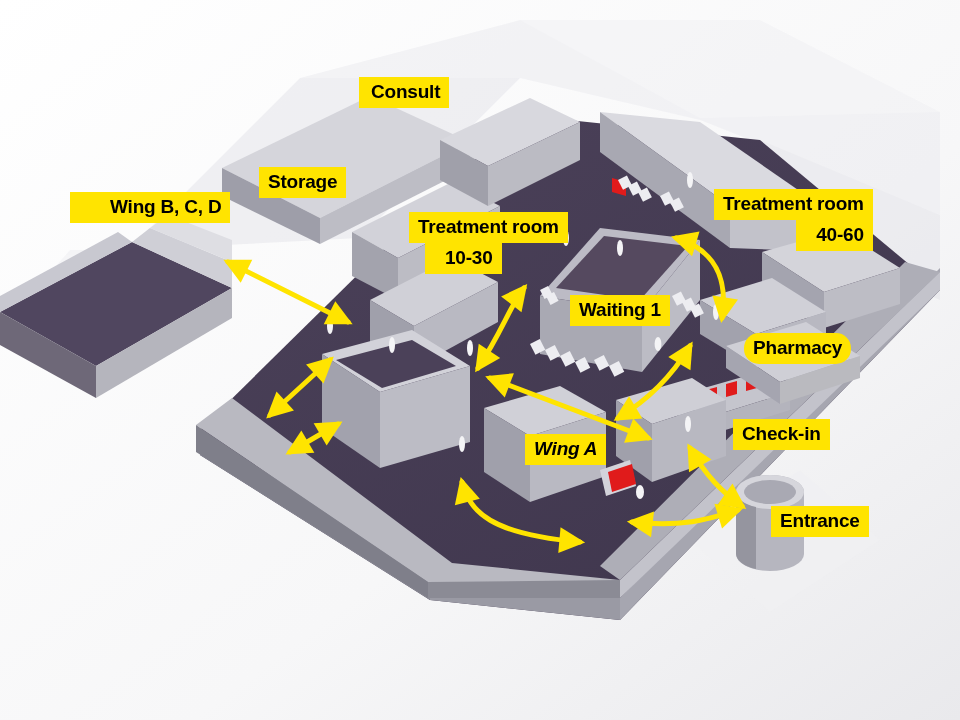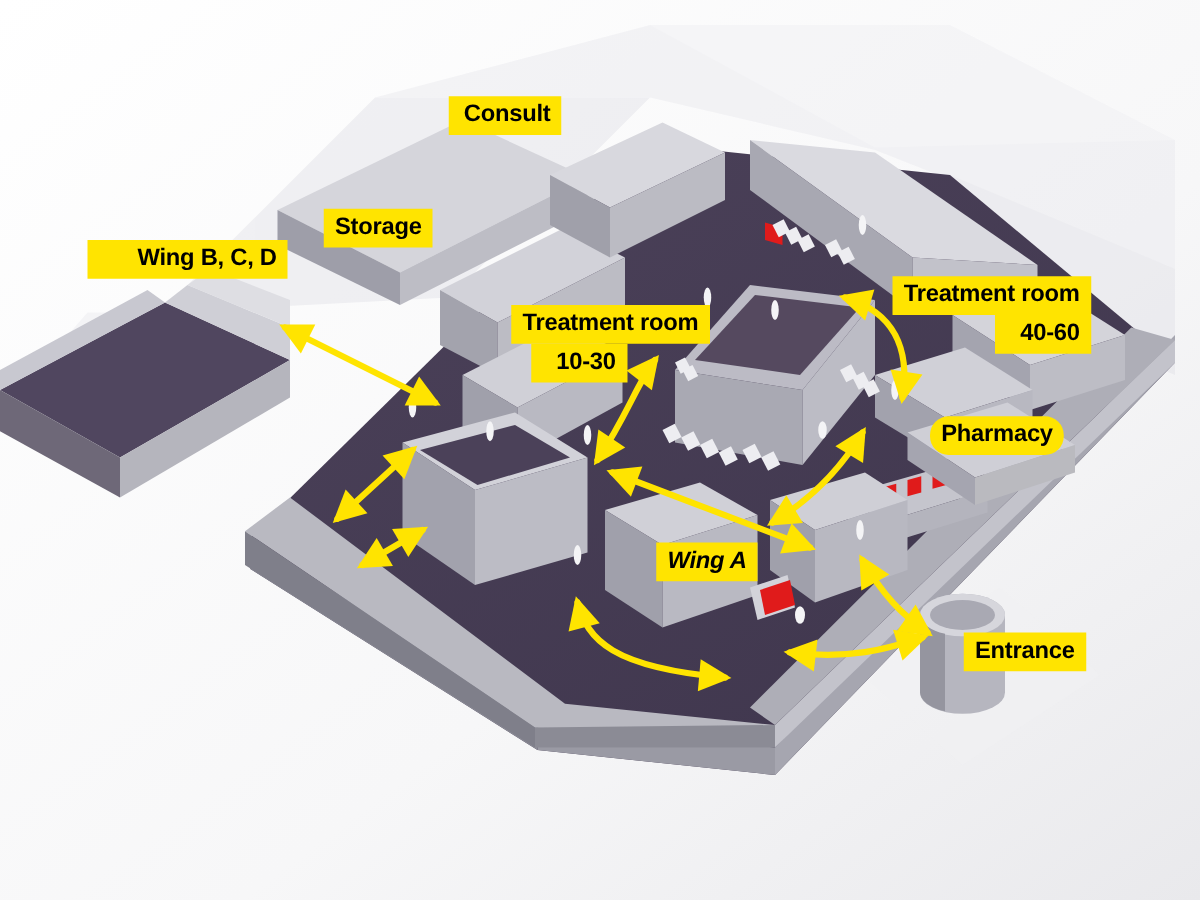--- a/index.html
+++ b/index.html
@@ -19,21 +19,21 @@
     color:#000000;
     font-family:"Liberation Sans", sans-serif;
     font-weight:700;
     font-size:19px;
     line-height:26px;
     padding:2px 9px 3px 9px;
     white-space:nowrap;
     letter-spacing:-0.2px;
     box-sizing:border-box;
   }
-  .label.two{padding:0;background:transparent;margin-top:32px;}
+  .label.two{padding:0;background:transparent;}
   .label.two span{
     display:block;background:#FFE400;padding:2px 9px 3px 9px;
   }
   .label.two span.l2{display:inline-block;padding-left:20px;}
   .lbl-r{text-align:right;}
   .lbl-r span.l2{float:right;}
   .lbl-c span.l2{margin-left:16px;}
 </style>
 </head>
 <body>
@@ -257,23 +257,25 @@
   <div class="label two lbl-c" style="left:409px;top:212px;">
     <span class="l1">Treatment room</span>
     <span class="l2">10-30</span>
   </div>
 
   <div class="label two lbl-r" style="left:714px;top:189px;">
     <span class="l1">Treatment room</span>
     <span class="l2">40-60</span>
   </div>
 
+  <div class="label" style="left:570px;top:295px;">Waiting 1</div>
 
   <div class="label" style="left:744px;top:333px;border-radius:15px;">Pharmacy</div>
 
+  <div class="label" style="left:733px;top:419px;">Check-in</div>
 
 
   <div class="label" style="left:525px;top:434px;font-style:italic;">Wing A</div>
 
 
   <div class="label" style="left:771px;top:506px;">Entrance</div>
 
 </div>
 
 </body></html>

